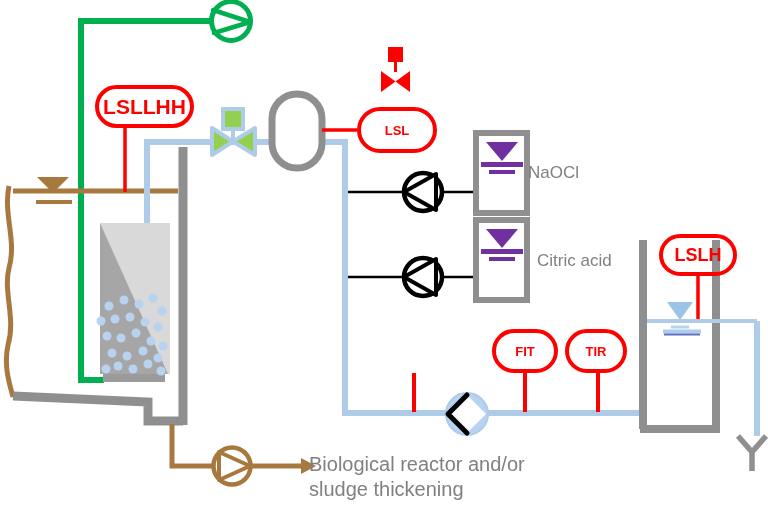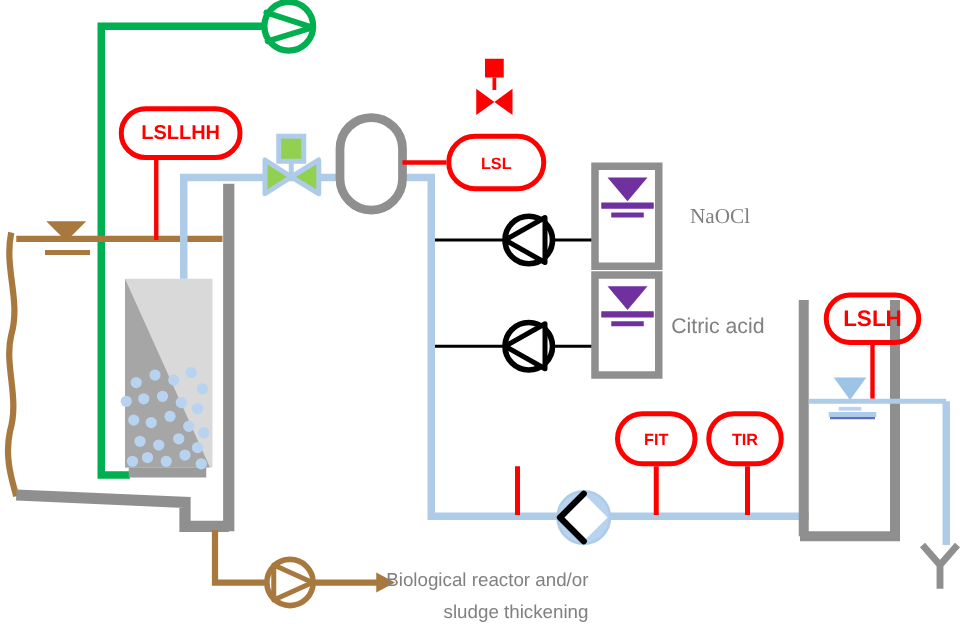--- a/index.html
+++ b/index.html
@@ -11,31 +11,31 @@
   html,body{margin:0;padding:0;background:#ffffff;}
   #canvas{position:relative;width:768px;height:510px;background:#fff;overflow:hidden;
           font-family:"Liberation Sans",sans-serif;}
   #diagram-svg{position:absolute;left:0;top:0;}
   .instrument{
     position:absolute;display:flex;align-items:center;justify-content:center;
     border:4px solid var(--red);border-radius:999px;color:var(--red);
     font-weight:bold;font-size:13px;letter-spacing:0px;background:transparent;
     box-sizing:border-box;
   }
-  #inst-lsllhh{left:95px;top:85px;width:99px;height:43px;font-size:16px;}
+  #inst-lsllhh{left:95px;top:85px;width:99px;height:43px;font-size:21px;}
   #inst-lsl{left:357px;top:107px;width:80px;height:46px;}
   #inst-pit{left:381px;top:329px;width:70px;height:44px;}
   #inst-fit{left:492px;top:329px;width:66px;height:44px;}
   #inst-tir{left:565px;top:329px;width:62px;height:44px;}
   #inst-lslh{left:659px;top:234px;width:78px;height:42px;font-size:18px;}
   .chem-label{position:absolute;color:var(--text);font-size:17px;white-space:nowrap;}
-  #label-naocl{left:552px;top:163px;font-family:Liberation Serif, serif;}
+  #label-naocl{left:528px;top:163px;}
   #label-citric{left:537px;top:251px;text-align:right;}
   #outflow-note{position:absolute;left:309px;top:452px;color:var(--text);
-    font-size:15px;line-height:25px;white-space:nowrap;text-align:right;}
+    font-size:20px;line-height:25px;white-space:nowrap;}
 </style>
 </head>
 <body>
 
 <div id="canvas">
 
   <svg id="diagram-svg" width="768" height="510" viewBox="0 0 768 510">
 
     <g>
       <path d="M104,380 L81,380 L81,21 L211,21" fill="none" style="stroke:var(--green)" stroke-width="6"></path>

